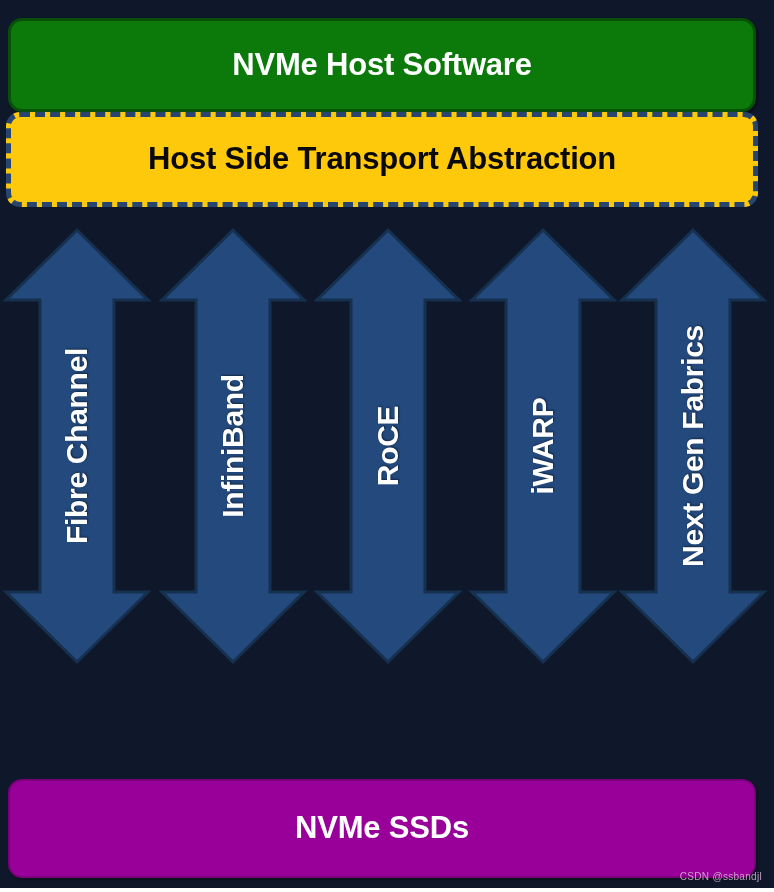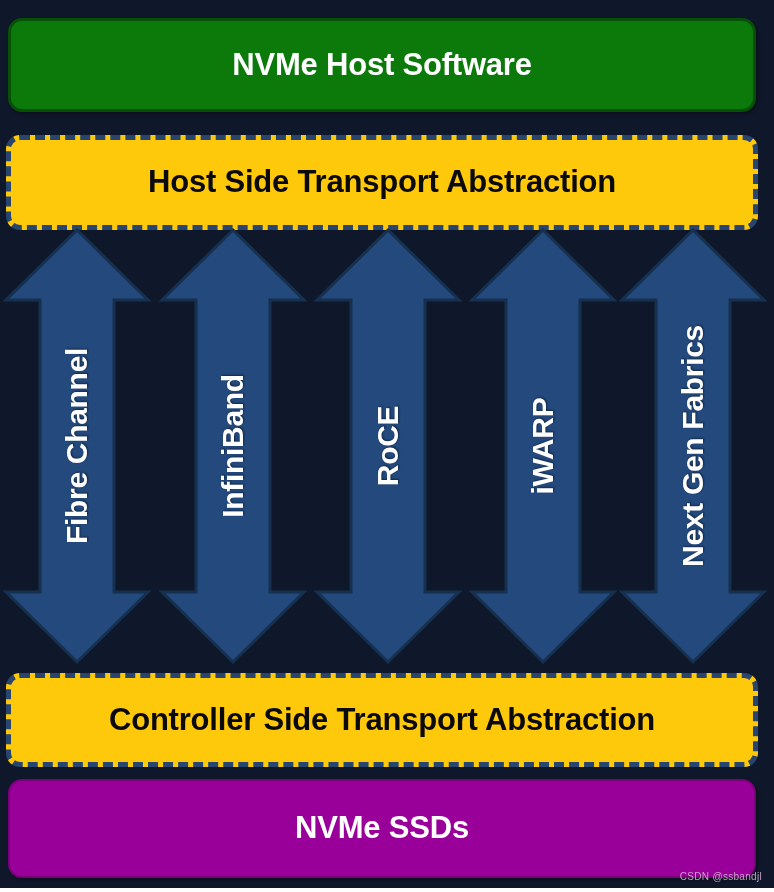--- a/index.html
+++ b/index.html
@@ -41,21 +41,21 @@
     height: 94px;
     background: #0b7a0b;
     border: 3px solid #084f08;
     color: #ffffff;
     font-size: 31px;
     box-shadow: 2px 2px 3px rgba(0,0,0,0.35);
   }
 
   .layer-host-abstraction {
     left: 6px;
-    top: 135px;
+    top: 112px;
     width: 752px;
     height: 95px;
     background: #FFC90B;
     border: 5px dashed #27456f;
     color: #0a0a0a;
     font-size: 31px;
   }
 
   .layer-controller-abstraction {
     left: 6px;
@@ -197,23 +197,20 @@
       <svg viewBox="0 0 150 440" xmlns="http://www.w3.org/2000/svg">
         <polygon points="75,4 146,74 112,74 112,366 146,366 75,436 4,366 38,366 38,74 4,74" fill="#23497d" stroke="#16304f" stroke-width="3" stroke-linejoin="miter"></polygon>
       </svg>
       <div class="arrow-label">
         <span>Next Gen Fabrics</span>
       </div>
     </div>
 
   </div>
 
-  <div class="layer-box layer-controller-abstraction">
-    <span>Controller Side Transport Abstraction</span>
-  </div>
 
   <div class="layer-box layer-ssds">
     <span>NVMe SSDs</span>
   </div>
 
   <div id="watermark">CSDN @ssbandjl</div>
 
 </div>
 
 </body></html>

